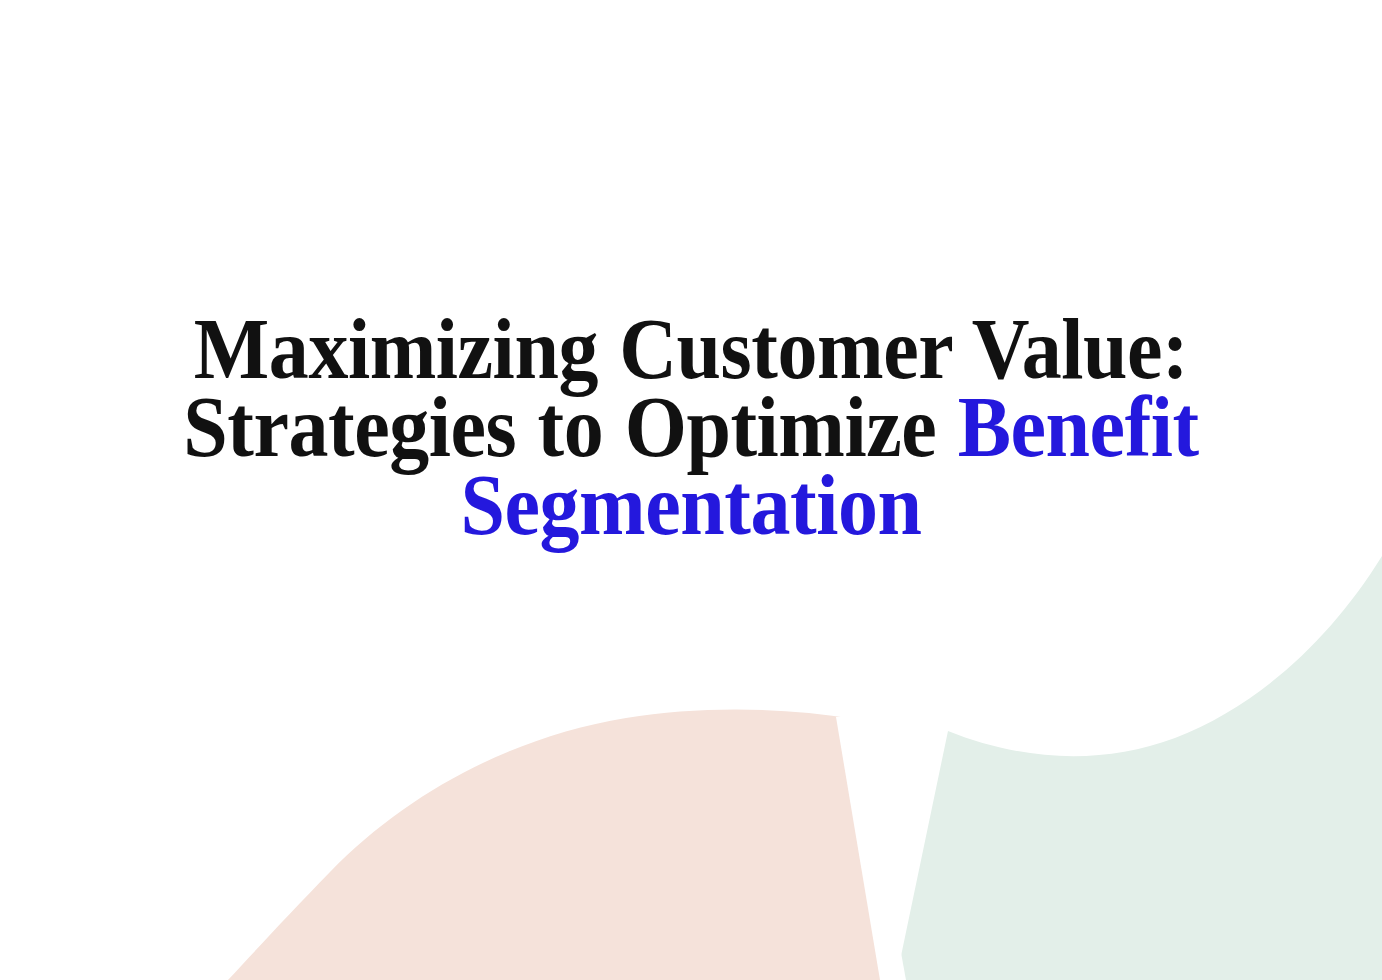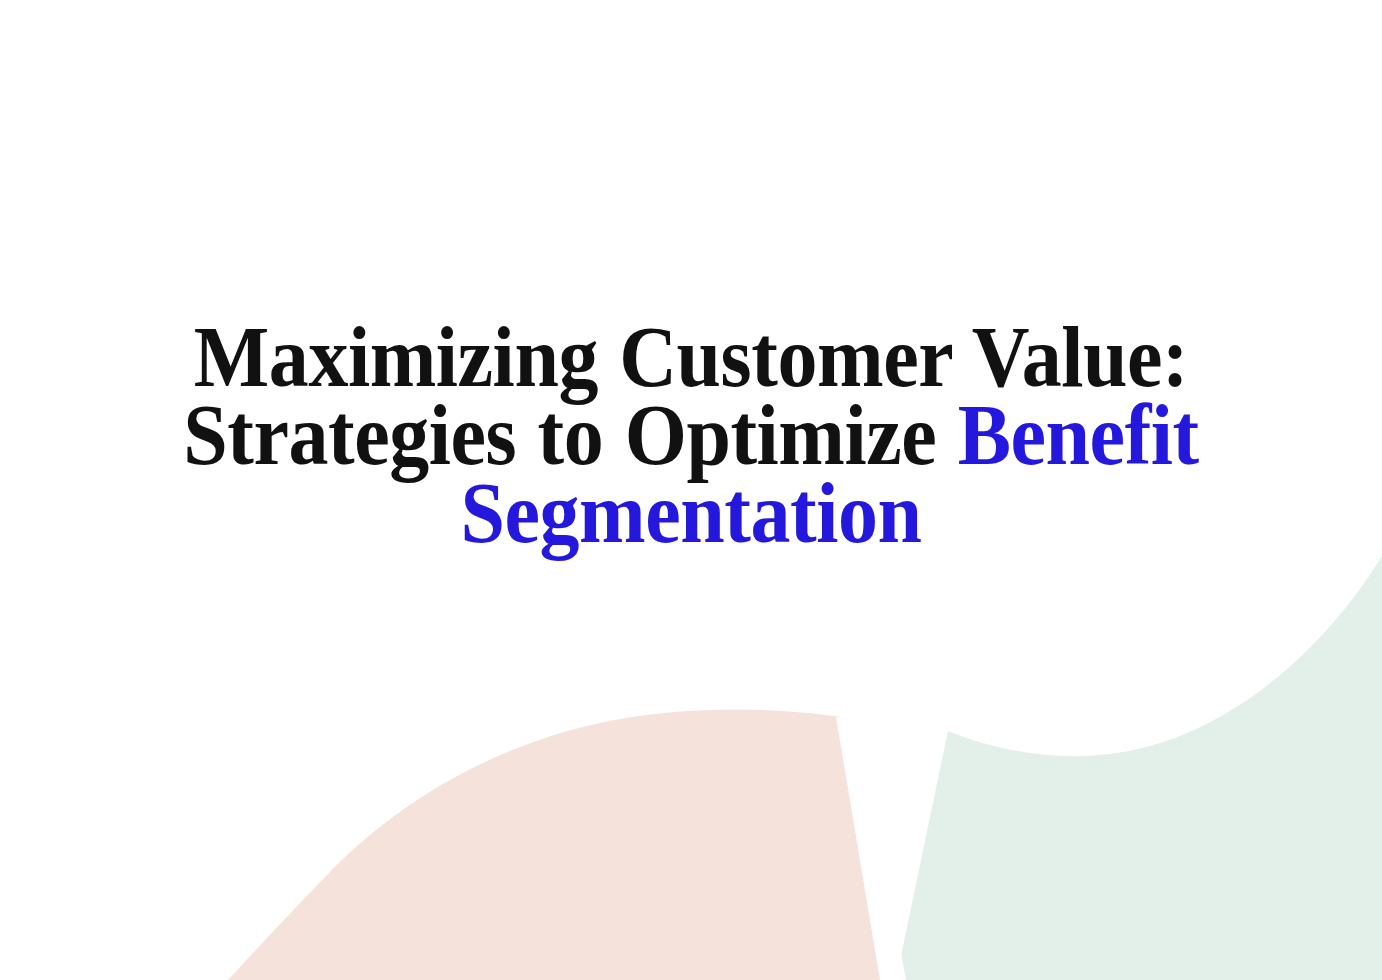--- a/index.html
+++ b/index.html
@@ -29,21 +29,21 @@
     width: 1382px;
     height: 980px;
     z-index: 0;
     pointer-events: none;
   }
 
   
   #title-block {
     position: absolute;
     left: 0;
-    top: 318px;
+    top: 310px;
     width: 1382px;
     z-index: 2;
     text-align: center;
     padding: 0;
   }
 
   #page-title {
     margin: 0;
     padding: 0;
     font-family: "Liberation Serif", "DejaVu Serif", serif;

